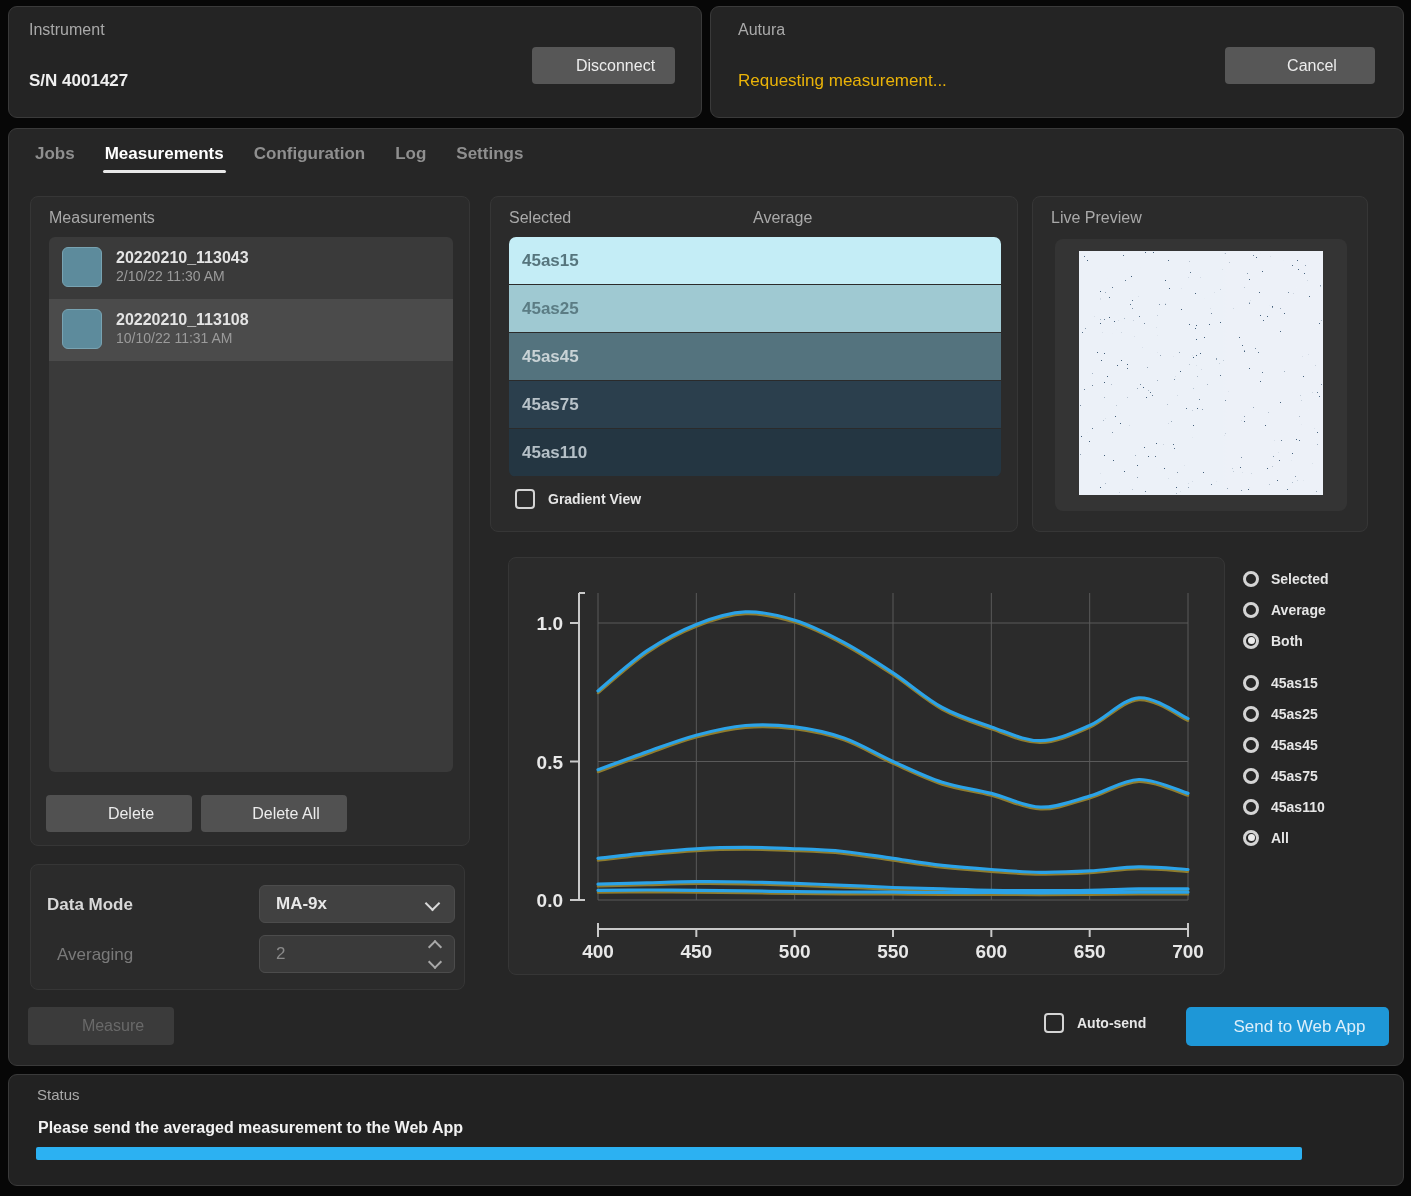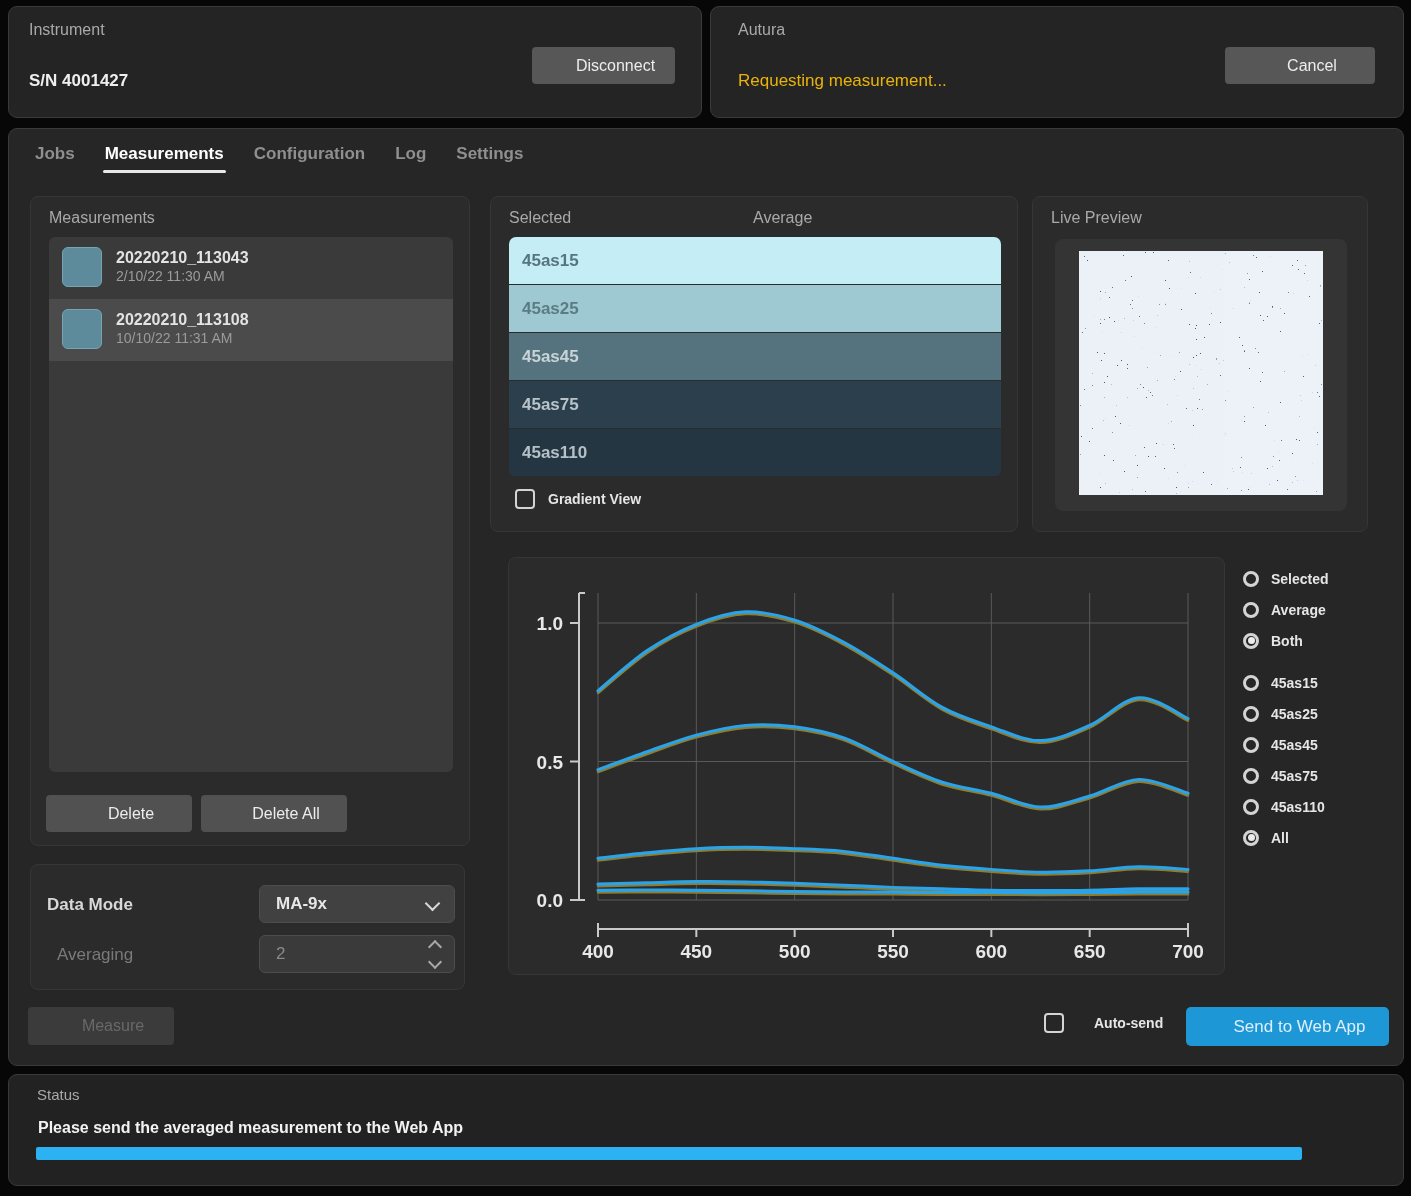--- a/index.html
+++ b/index.html
@@ -249,21 +249,21 @@
       <div class="radio-row">
         <span class="radio"></span>
         <span class="ctl-label">45as110</span>
       </div>
       <div class="radio-row">
         <span class="radio checked"></span>
         <span class="ctl-label">All</span>
       </div>
     </div>
 
-  <div style="position:absolute;left:1044px;top:1013px;display:flex;align-items:center;gap:30px;">
+  <div style="position:absolute;left:1044px;top:1013px;display:flex;align-items:center;gap:13px;">
     <span class="checkbox"></span>
     <span class="ctl-label">Auto-send</span>
   </div>
   <div class="btn primary" style="position:absolute;left:1180px;top:1007px;width:203px;height:39px;font-size:17px;margin-left:6px;">Send to Web App</div>
 
   <div class="panel" style="left:8px;top:1074px;width:1396px;height:112px;background:#222222;">
     <div class="top-title" style="left:28px;top:11px;font-size:15px;">Status</div>
     <div style="position:absolute;left:29px;top:44px;font-size:16px;font-weight:bold;color:#f2f2f2;">Please send the averaged measurement to the Web App</div>
     <div id="progress" style="background: rgb(44, 177, 242); width: 1266px;"></div>
   </div>

